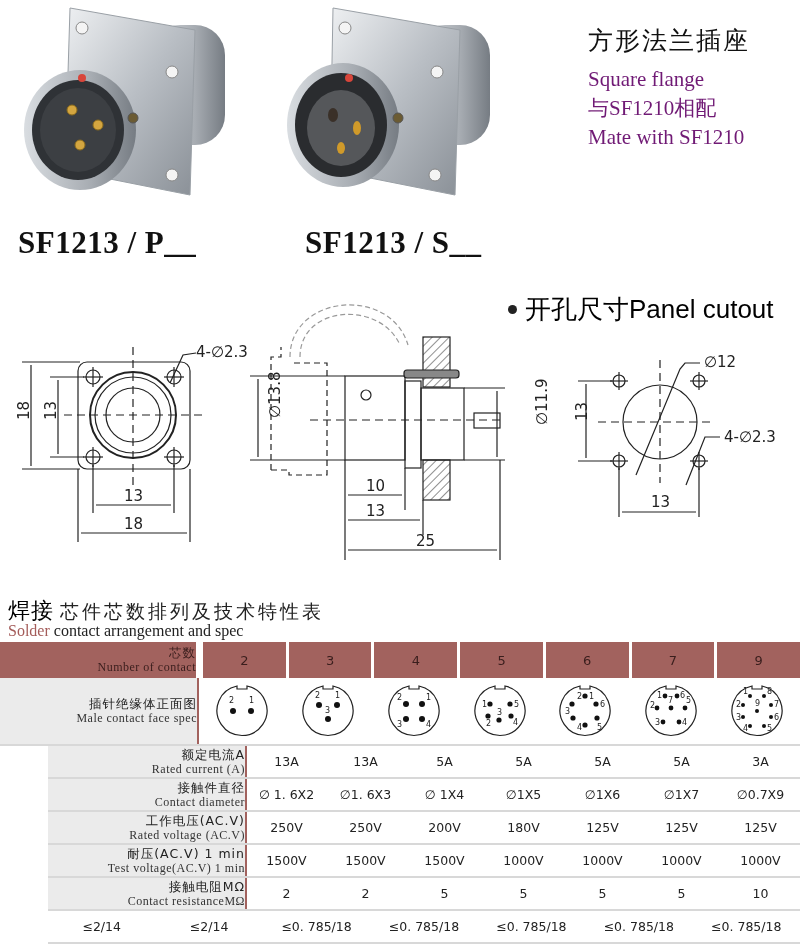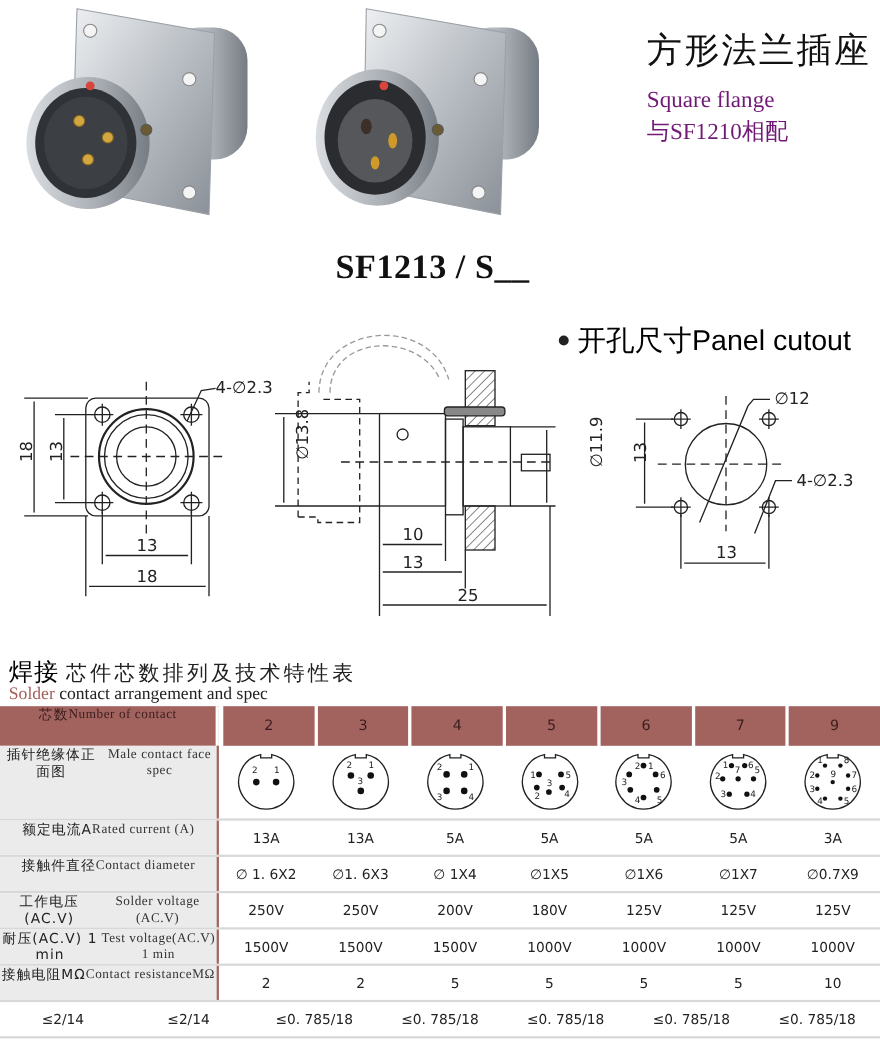--- a/index.html
+++ b/index.html
@@ -13,21 +13,21 @@
   .product svg { position: absolute; left: 0; top: 0; }
   .product-name {
     position: absolute; top: 225px; left: 18px;
     font-family: "Liberation Serif", "DejaVu Serif", serif;
     font-weight: bold; font-size: 31px; color: #111; letter-spacing: 0.5px; white-space: nowrap;
   }
   .product.p2 .product-name { left: 30px; }
 
   
   .title-block { position: absolute; left: 588px; top: 24px; width: 212px; }
-  .title-cn { font-family: Liberation Serif, serif; font-size: 32px; color: #111; letter-spacing: 2px; margin-bottom: 8px; }
+  .title-cn { font-family: Liberation Serif, serif; font-size: 25px; color: #111; letter-spacing: 2px; margin-bottom: 8px; }
   .title-line { font-family: "Liberation Serif", "DejaVu Serif", serif; font-size: 21px; color: #701a75; line-height: 29px; white-space: nowrap; }
 
   
   .drawing { position: absolute; left: 0; top: 285px; }
   .panel-title {
     position: absolute; left: 508px; top: 292px;
     font-family: Liberation Sans, sans-serif; font-size: 26px; color: #000000; white-space: nowrap;
   }
   .panel-title .bullet { display: inline-block; width: 9px; height: 9px; border-radius: 50%; background: #222; margin-right: 8px; vertical-align: 4px; }
   .dim { font-family: "DejaVu Sans", sans-serif; font-size: 15px; fill: #222; }
@@ -37,24 +37,24 @@
   .sec-cn-red { font-family: "DejaVu Sans", sans-serif; font-size: 22px; color: #000000; letter-spacing: 1px; }
   .sec-cn { font-family: "DejaVu Sans", sans-serif; font-size: 19px; color: #222; letter-spacing: 3px; margin-left: 6px; }
   .sec-en { position: absolute; left: 8px; top: 622px; font-family: "Liberation Serif", "DejaVu Serif", serif; font-size: 16px; font-weight: normal; color: #222; white-space: nowrap; }
   .sec-en .red { color: #a45c5a; }
 
   
   .spec { position: absolute; left: 0; top: 642px; width: 800px; }
   .row { display: flex; border-bottom: 2px solid #d8d8d8; }
   .row.hdr { border-bottom: none; height: 36px; }
   .row.face { height: 68px; }
-  .row.std { height: 33px; }
+  .row.std { height: 33px; margin-left: 48px; }
   .label {
     width: 199px; background: #ebebeb; border-right: 2px solid #a2625e;
-    display: flex; flex-direction: row; align-items: flex-start; justify-content: center;
+    display: flex; flex-direction: column; align-items: flex-end; justify-content: center;
     text-align: center; line-height: 15px;
   }
   .row.hdr .label { background: #a2625e; border-right: 3px solid #fff; color: #3a1e1d; }
   .label .cn { font-family: "DejaVu Sans", sans-serif; font-size: 12.5px; color: #222; letter-spacing: 1px; }
   .label .en { font-family: "Liberation Serif", "DejaVu Serif", serif; font-size: 12px; color: #333; letter-spacing: 0.5px; }
   .row.hdr .label .cn, .row.hdr .label .en { color: #3a1e1d; }
   .cells { flex: 1; display: flex; }
   .cell {
     flex: 1; display: flex; align-items: center; justify-content: center;
     font-family: "DejaVu Sans", sans-serif; font-size: 12.5px; color: #222;
@@ -88,20 +88,21 @@
     <circle cx="172" cy="175" r="6" fill="#f4f4f4" stroke="#888"></circle>
     <ellipse cx="80" cy="130" rx="56" ry="60" fill="url(#metal2)"></ellipse>
     <ellipse cx="78" cy="130" rx="46" ry="50" fill="#2f3236"></ellipse>
     <ellipse cx="78" cy="130" rx="38" ry="42" fill="#3c3f43"></ellipse>
     <circle cx="72" cy="110" r="5" fill="#d4a640" stroke="#8a6a1c"></circle>
     <circle cx="98" cy="125" r="5" fill="#d4a640" stroke="#8a6a1c"></circle>
     <circle cx="80" cy="145" r="5" fill="#d4a640" stroke="#8a6a1c"></circle>
     <circle cx="82" cy="78" r="4" fill="#d8453a"></circle>
     <circle cx="133" cy="118" r="5" fill="#6b5b33" stroke="#555"></circle>
   </svg>
+  <div class="product-name">SF1213 / P__</div>
 </div>
 
 <div class="product p2">
   <svg width="260" height="225" viewBox="0 0 260 225">
     <rect x="140" y="25" width="75" height="120" rx="30" fill="url(#metal2)"></rect>
     <polygon points="58,8 185,30 180,195 55,170" fill="url(#metal)" stroke="#9aa0a6"></polygon>
     <circle cx="70" cy="28" r="6" fill="#f4f4f4" stroke="#888"></circle>
     <circle cx="162" cy="72" r="6" fill="#f4f4f4" stroke="#888"></circle>
     <circle cx="160" cy="175" r="6" fill="#f4f4f4" stroke="#888"></circle>
     <ellipse cx="68" cy="125" rx="56" ry="62" fill="url(#metal2)"></ellipse>
@@ -113,20 +114,21 @@
     <circle cx="74" cy="78" r="4" fill="#d8453a"></circle>
     <circle cx="123" cy="118" r="5" fill="#6b5b33" stroke="#555"></circle>
   </svg>
   <div class="product-name">SF1213 / S__</div>
 </div>
 
 <div class="title-block">
   <div class="title-cn">方形法兰插座</div>
   <div class="title-line">Square flange</div>
   <div class="title-line">与SF1210相配</div>
+  <div class="title-line">Mate with SF1210</div>
 </div>
 
 <svg class="drawing" width="800" height="280" viewBox="0 0 800 280">
   <g stroke="#222" fill="none" stroke-width="1.2">
 
     <g>
       <rect x="78" y="77" width="112" height="107" rx="9"></rect>
       <circle cx="133" cy="130" r="43" stroke-width="2"></circle>
       <circle cx="133" cy="130" r="38"></circle>
       <circle cx="133" cy="130" r="27"></circle>
@@ -425,21 +427,21 @@
       <div class="cell">∅ 1X4</div>
       <div class="cell">∅1X5</div>
       <div class="cell">∅1X6</div>
       <div class="cell">∅1X7</div>
       <div class="cell">∅0.7X9</div>
     </div>
   </div>
   <div class="row std">
     <div class="label">
         <span class="cn">工作电压(AC.V)</span>
-        <span class="en">Solder voltage (AC.V)</span>
+        <span class="en">Rated voltage (AC.V)</span>
       </div>
     <div class="cells">
       <div class="cell">250V</div>
       <div class="cell">250V</div>
       <div class="cell">200V</div>
       <div class="cell">180V</div>
       <div class="cell">125V</div>
       <div class="cell">125V</div>
       <div class="cell">125V</div>
     </div>

